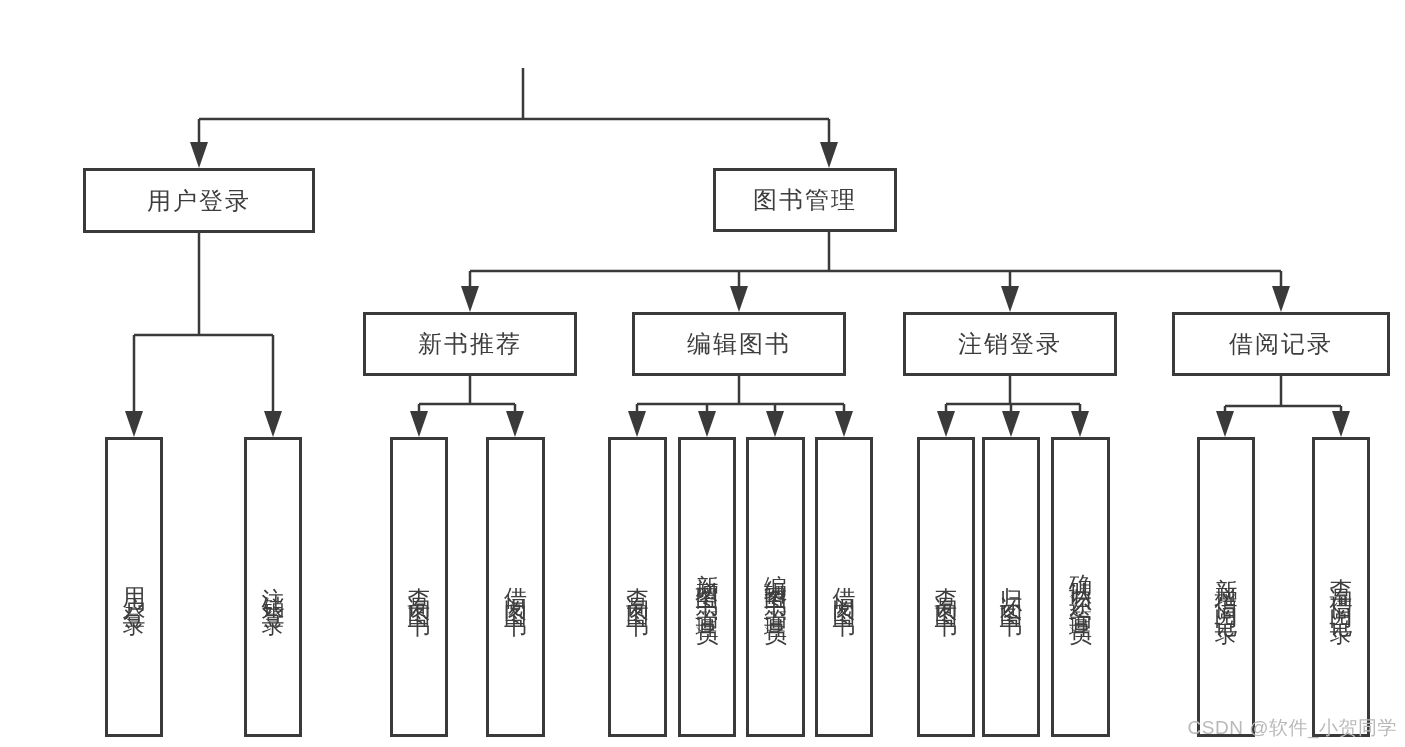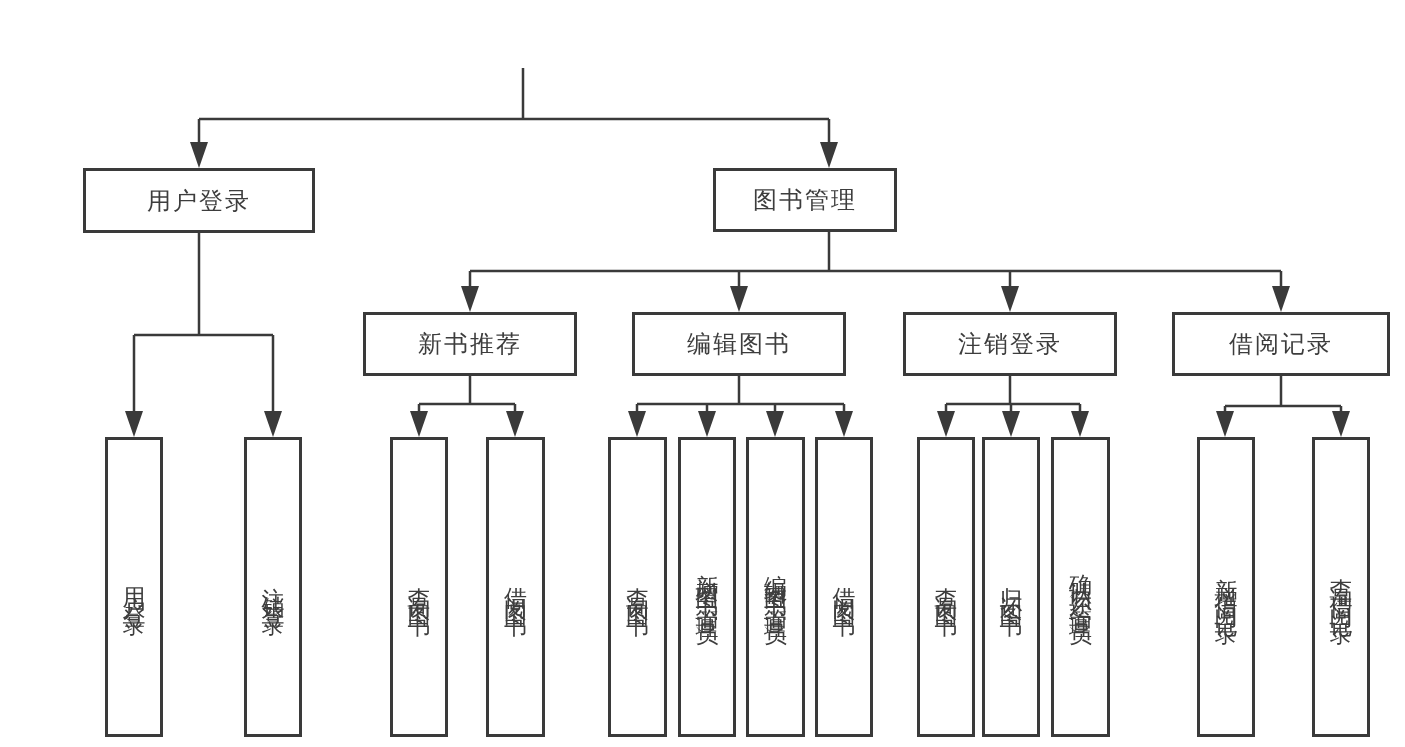--- a/index.html
+++ b/index.html
@@ -119,13 +119,14 @@
   <div class="vbox long" style="left:746px;top:437px;width:59px;height:300px;">编辑图书（管理员）</div>
   <div class="vbox" style="left:815px;top:437px;width:58px;height:300px;">借阅图书</div>
 
   <div class="vbox" style="left:917px;top:437px;width:58px;height:300px;">查询图书</div>
   <div class="vbox" style="left:982px;top:437px;width:58px;height:300px;">归还图书</div>
   <div class="vbox long" style="left:1051px;top:437px;width:59px;height:300px;">确认归还（管理员）</div>
 
   <div class="vbox" style="left:1197px;top:437px;width:58px;height:300px;">新增借阅记录</div>
   <div class="vbox" style="left:1312px;top:437px;width:58px;height:300px;">查询借阅记录</div>
 
+  <div class="watermark">CSDN @软件_小贺同学</div>
 </div>
 
 </body></html>

